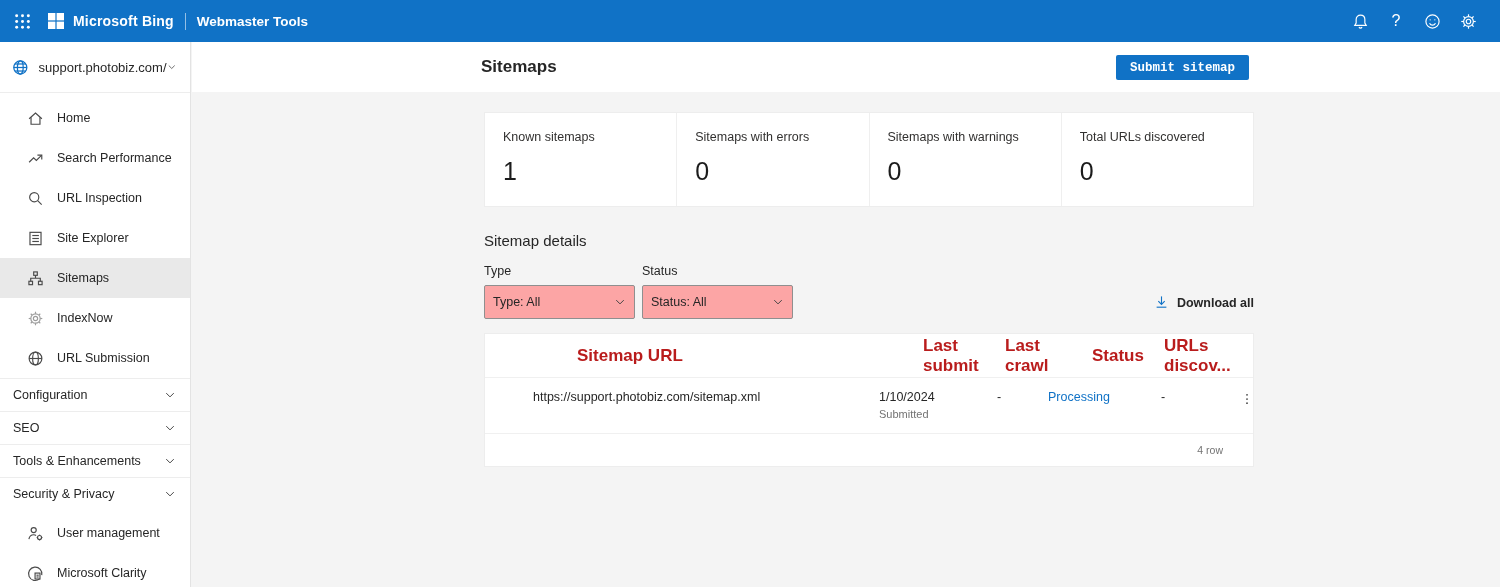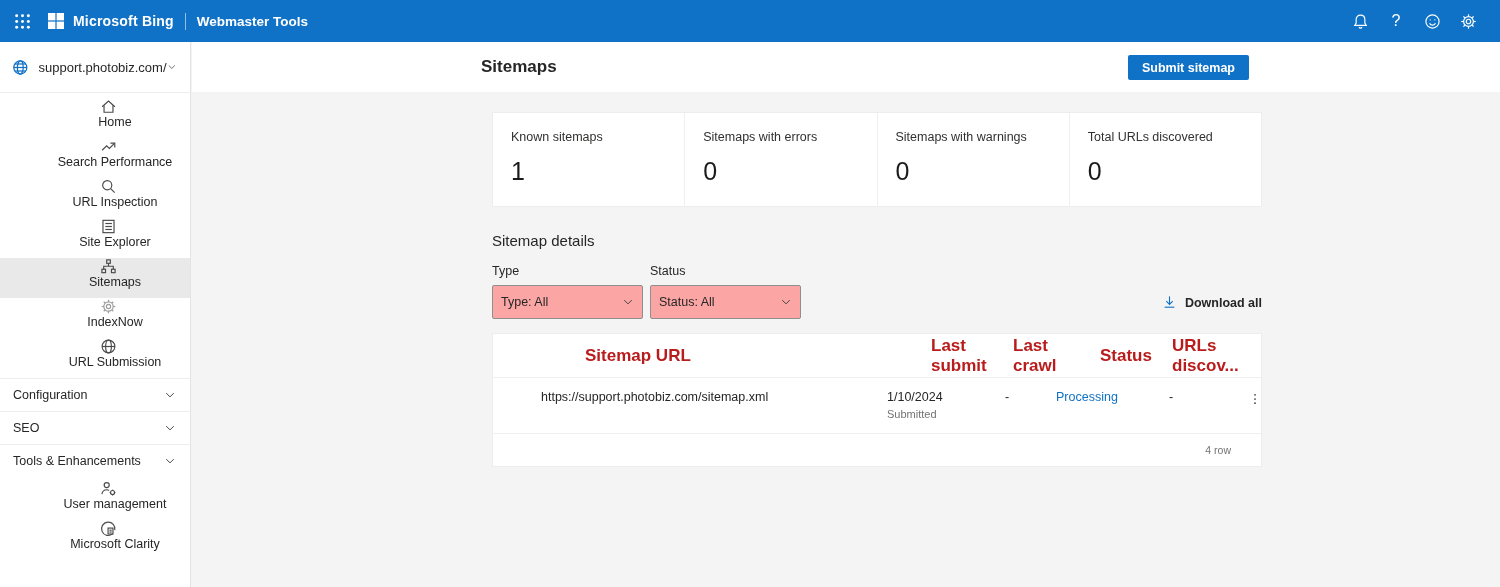--- a/index.html
+++ b/index.html
@@ -31,21 +31,21 @@
     position:absolute; left:0; top:42px; width:191px; height:545px;
     background:#fff; border-right:1px solid #e3e3e3;
   }
   .site-selector {
     height:51px; display:flex; align-items:center; padding:0 14px 0 12px;
     border-bottom:1px solid #ededed; cursor:pointer;
   }
   .site-selector .site-label { margin-left:10px; font-size:13px; color:#262626; }
   .site-selector .chev { margin-left:auto; color:#424242; }
   .nav { padding-top:5px; }
-  .nav-item { height:40px; display:flex; align-items:center; padding-left:27px; cursor:pointer; color:#262626;flex-direction:column; }
+  .nav-item { height:40px; display:flex; align-items:center; padding-left:27px; cursor:pointer; color:#262626; }
   .nav-item.selected { background:#e9e9e9; }
   .nav-item .nav-icon { width:17px; color:#4a4a4a; }
   .nav-item .nav-label { margin-left:13px; font-size:12.5px; }
   .nav-icon.muted { color:#9d9d9d; }
   .section-row {
     height:33px; display:flex; align-items:center; justify-content:space-between;
     padding:0 14px 0 13px; border-top:1px solid #ededed; cursor:pointer;
   }
   .section-row:last-of-type { border-bottom:1px solid #ededed; }
   .section-label { font-size:12.5px; color:#262626; }
@@ -55,23 +55,23 @@
   
   .main { position:absolute; left:192px; top:42px; width:1308px; height:545px; }
   .page-header { position:relative; height:50px; background:#fff; }
   .page-title {
     position:absolute; left:289px; top:50%; transform:translateY(-50%);
     font-size:17px; font-weight:600; color:#262626;
   }
   .submit-btn {
     position:absolute; right:251px; top:13px; height:25px; padding:0 14px;
     background:#1072c6; color:#fff; border:none; font-size:12.5px; font-weight:600;
-    font-family:Liberation Sans, sans-serif; border-radius:2px; cursor:pointer; display:flex; align-items:center;
-  }
-  .content { position:absolute; left:300px; top:50px; width:770px; }
+    font-family:Liberation Mono, monospace; border-radius:2px; cursor:pointer; display:flex; align-items:center;
+  }
+  .content { position:absolute; left:292px; top:50px; width:770px; }
 
   
   .stats-row {
     margin-top:20px; background:#fff; display:flex; height:95px;
     border:1px solid #ededed;
   }
   .stat-card { flex:1; padding:17px 0 0 18px; border-right:1px solid #efefef; }
   .stat-card:last-child { border-right:none; }
   .stat-label { font-size:12.5px; color:#323130; }
   .stat-value { margin-top:13px; font-size:25px; font-weight:400; color:#1b1b1b; }
@@ -272,20 +272,26 @@
       </svg>
   </div>
   <div class="section-row">
     <span class="section-label">SEO</span>
     <svg class="chev" width="12" height="12" viewBox="0 0 16 16" fill="none" stroke="currentColor" stroke-width="1.3">
         <path d="M3 5.5 L8 10.5 L13 5.5"></path>
       </svg>
   </div>
   <div class="section-row">
     <span class="section-label">Tools &amp; Enhancements</span>
+    <svg class="chev" width="12" height="12" viewBox="0 0 16 16" fill="none" stroke="currentColor" stroke-width="1.3">
+        <path d="M3 5.5 L8 10.5 L13 5.5"></path>
+      </svg>
+  </div>
+  <div class="section-row">
+    <span class="section-label">Security &amp; Privacy</span>
     <svg class="chev" width="12" height="12" viewBox="0 0 16 16" fill="none" stroke="currentColor" stroke-width="1.3">
         <path d="M3 5.5 L8 10.5 L13 5.5"></path>
       </svg>
   </div>
 
   <div class="nav-bottom">
     <div class="nav-item">
       <svg class="nav-icon" width="17" height="17" viewBox="0 0 16 16" fill="none" stroke="currentColor" stroke-width="1.1">
         <circle cx="6.3" cy="4.8" r="2.4"></circle>
         <path d="M1.8 13.2 C2.3 10.6 4.1 9.2 6.3 9.2 C7.1 9.2 7.9 9.4 8.5 9.8"></path>

